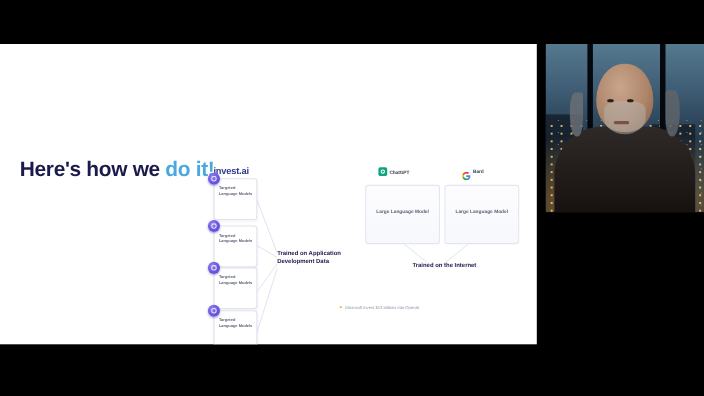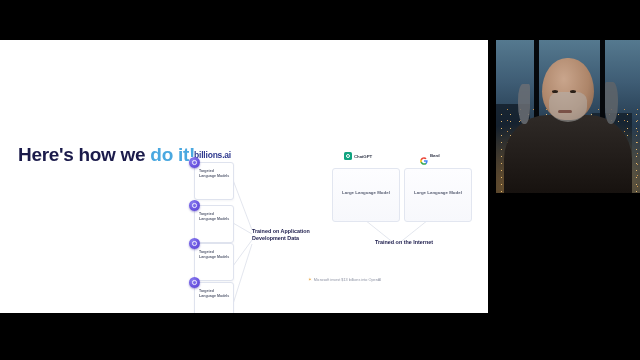--- a/index.html
+++ b/index.html
@@ -92,21 +92,21 @@
         <path d="M365,180 L395,204"></path>
         <path d="M428,180 L398,204"></path>
       </g>
     </svg>
 
     <div id="headline">
       <span>Here's how we</span>
       <span class="accent">do it!</span>
     </div>
 
-    <div id="brand-left">billions.ai</div>
+    <div id="brand-left">invest.ai</div>
 
     <div class="tlm" style="left:194px;top:122px;">
       <span class="badge">
           <i></i>
         </span>
       <span class="txt">Targeted Language Models</span>
     </div>
     <div class="tlm" style="left:194px;top:165px;">
       <span class="badge">
           <i></i>

